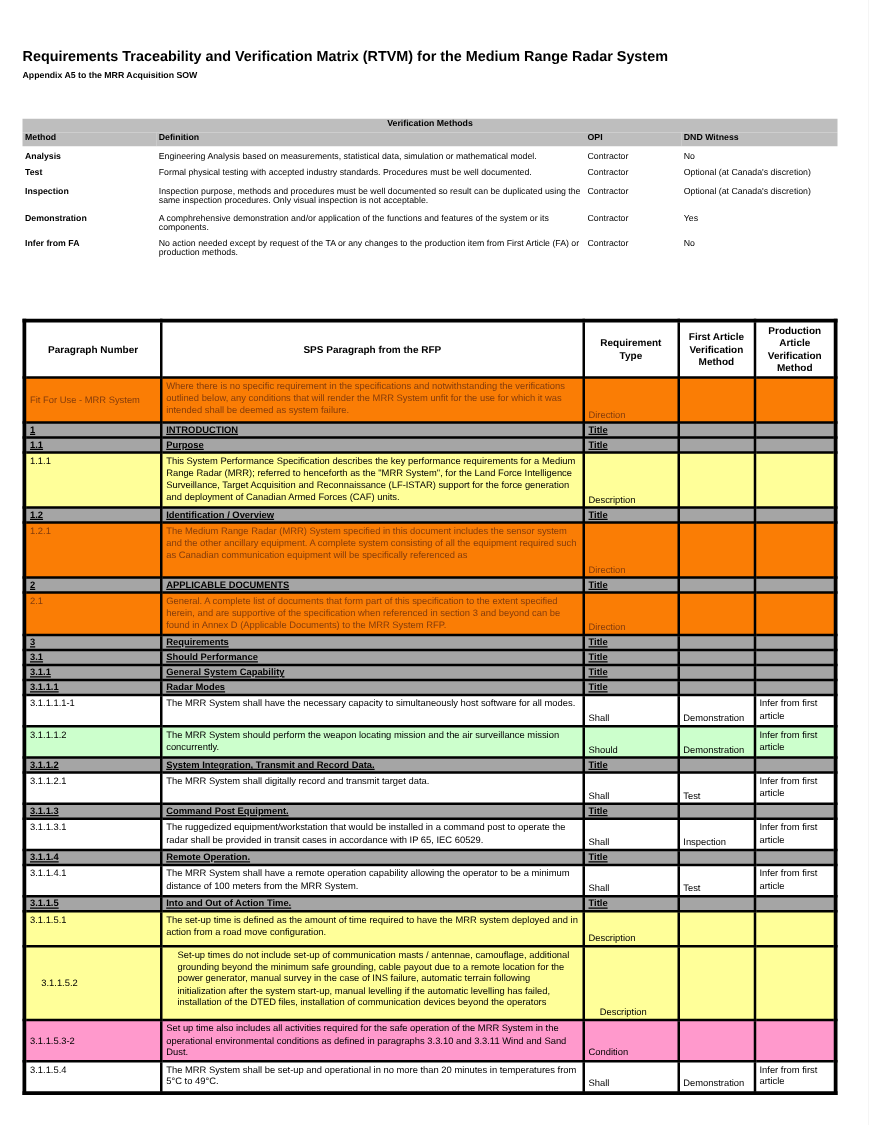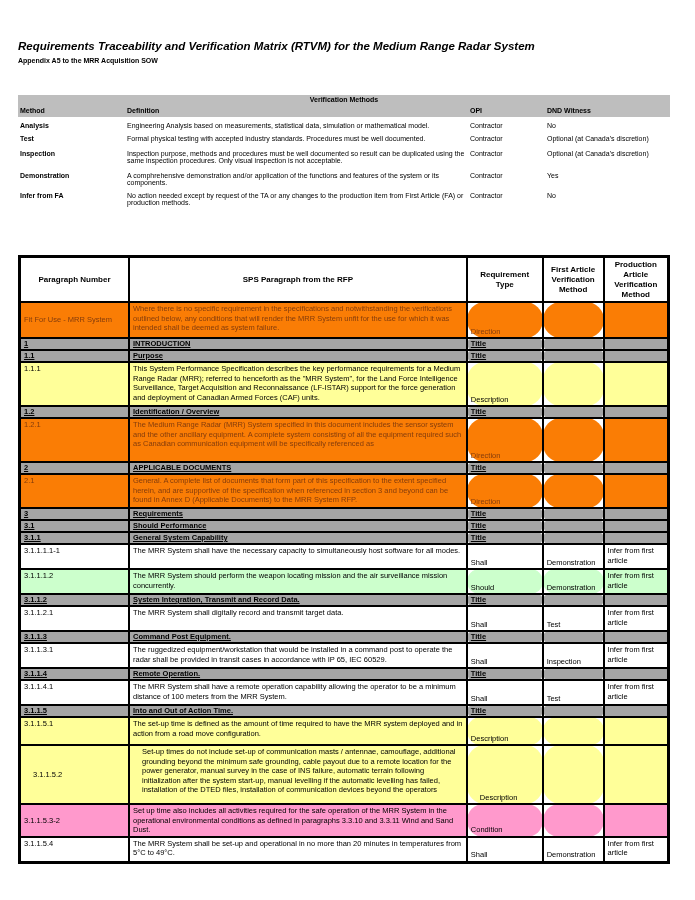--- a/index.html
+++ b/index.html
@@ -1,21 +1,21 @@
 <!DOCTYPE html>
 <html><head>
 <meta charset="utf-8">
 <style>
   html,body { margin:0; padding:0; background:#e8e8e8; }
   .page {
     position:relative; width:695px; height:900px; margin:0 auto;
     background:#ffffff; overflow:hidden;
     font-family:"Liberation Sans", sans-serif; color:#000;
   }
-  .doc-title { position:absolute; left:18px; top:40px; font-size:11.5px; font-weight:bold;font-style:italic; }
+  .doc-title { position:absolute; left:18px; top:40px; font-size:11.5px; font-weight:bold; }
   .doc-subtitle { position:absolute; left:18px; top:57px; font-size:7px; font-weight:bold; }
 
   
   .legend { position:absolute; left:18px; top:95px; width:652px; border-collapse:collapse; font-size:7px; }
   .legend col.c1{width:107px} .legend col.c2{width:343px} .legend col.c3{width:77px} .legend col.c4{width:125px}
   .legend th, .legend td { text-align:left; vertical-align:top; padding:1px 2px 1px 2px; font-weight:normal; }
   .legend .band th { background:#bebebe; font-weight:bold; }
   .legend .band-title th { text-align:center; height:9px; }
   .legend .band-cols th { height:9px; }
   .legend td.method { font-weight:bold; }
@@ -27,21 +27,21 @@
   .matrix { position:absolute; left:18px; top:255px; width:652px; border-collapse:collapse; font-size:7.5px; }
   .matrix col.c1{width:110px} .matrix col.c2{width:340px} .matrix col.c3{width:76px} .matrix col.c4{width:61px} .matrix col.c5{width:65px}
   .matrix, .matrix th, .matrix td { border:2px solid #000; }
   .matrix { border-width:3px; }
   .matrix th {
     font-size:8px; font-weight:bold; text-align:center; vertical-align:middle;
     background:#fff; height:41px; padding:1px 3px; line-height:10px;
   }
   .matrix td { padding:1px 3px; line-height:9.5px; vertical-align:top; text-align:left; }
   .matrix td.num { vertical-align:top; }
-  .matrix td.typ, .matrix td.fam { vertical-align:bottom;border-radius:18px; }
+  .matrix td.typ, .matrix td.fam { vertical-align:bottom; }
   .matrix td.pam { vertical-align:top; }
 
   tr.r-gray td { background:#a5a5a5; font-weight:bold; text-decoration:underline; height:8px; line-height:8px; }
   tr.r-orange td { background:#fa7d05; color:#843c0c; }
   tr.r-yellow td { background:#ffff99; }
   tr.r-green  td { background:#ccffcc; }
   tr.r-pink   td { background:#ff99cc; }
   tr.r-white  td { background:#ffffff; }
 
   tr.hh-34 td { height:32px; }
@@ -199,20 +199,27 @@
       <td class="fam"></td>
       <td class="pam"></td>
     </tr>
     <tr class="r-gray">
       <td class="num">3.1.1</td>
       <td>General System Capability</td>
       <td class="typ">Title</td>
       <td class="fam"></td>
       <td class="pam"></td>
     </tr>
+    <tr class="r-gray">
+      <td class="num">3.1.1.1</td>
+      <td>Radar Modes</td>
+      <td class="typ">Title</td>
+      <td class="fam"></td>
+      <td class="pam"></td>
+    </tr>
     <tr class="r-white hh-23">
       <td class="num">3.1.1.1.1-1</td>
       <td>The MRR System shall have the necessary capacity to simultaneously host software for all modes.</td>
       <td class="typ">Shall</td>
       <td class="fam">Demonstration</td>
       <td class="pam">Infer from first article</td>
     </tr>
     <tr class="r-green hh-23">
       <td class="num">3.1.1.1.2</td>
       <td>The MRR System should perform the weapon locating mission and the air surveillance mission concurrently.</td>

